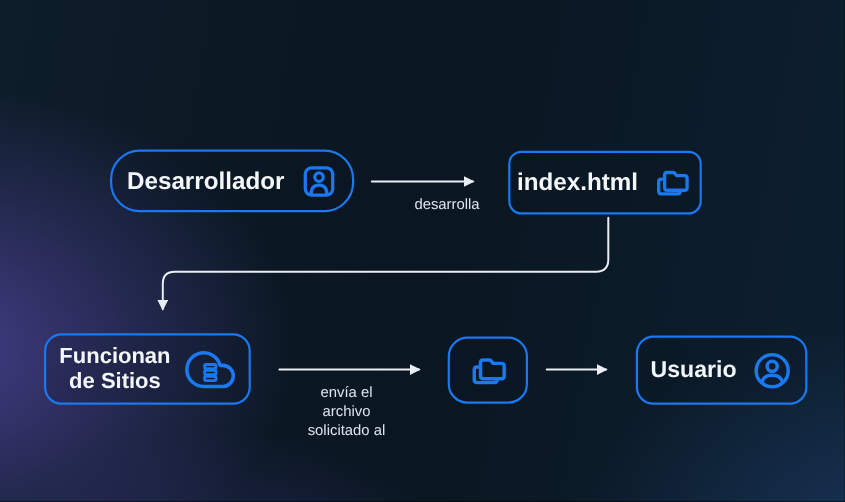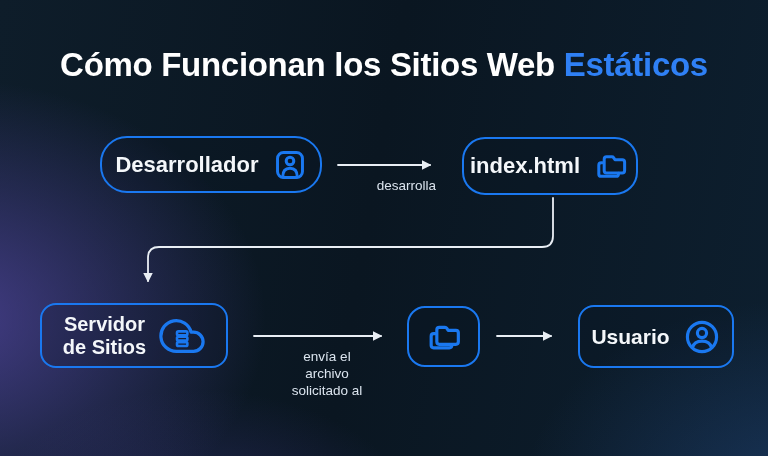--- a/index.html
+++ b/index.html
@@ -33,45 +33,41 @@
     position:absolute;
     border:2.5px solid var(--accent);
     background:rgba(9,18,35,0.20);
     display:flex;align-items:center;justify-content:center;
     color:var(--label-white);
     box-sizing:border-box;
   }
   .node .lbl{font-weight:700;}
   .prewrap{white-space:pre-line;}
   #dev-box   {left:100px;top:136px;width:222px;height:57px;border-radius:27px;gap:14px;font-size:22px;}
-  #index-box {left:462px;top:137px;width:176px;height:58px;border-radius:23px;gap:12px;font-size:22px;}
+  #index-box {left:462px;top:137px;width:176px;height:58px;border-radius:12px;gap:12px;font-size:22px;}
   #server-box{left:40px; top:303px;width:188px;height:65px;border-radius:16px;gap:13px;font-size:20px;}
   #server-box .lbl{text-align:center;line-height:1.12;}
   #file-box  {left:407px;top:306px;width:73px;height:61px;border-radius:18px;}
   #user-box  {left:578px;top:305px;width:156px;height:63px;border-radius:16px;gap:13px;font-size:21px;}
   .icon svg{display:block;}
   .icon{line-height:0;flex:0 0 auto;}
   .edge-label{
     position:absolute;color:var(--edge-gray);
     font-size:13.5px;line-height:17px;text-align:center;
   }
   #lbl-develops {left:340px;top:177px;width:96px;text-align:right;}
   #lbl-stored   {left:275px;top:259px;width:160px;}
-  #lbl-sends    {left:267px;top:348px;width:120px;}
+  #lbl-sends    {left:255px;top:348px;width:120px;}
   #arrows{position:absolute;left:0;top:0;pointer-events:none;}
 </style>
 </head>
 <body>
 
 <div id="canvas">
 
-  <h1 class="title">
-    <span>Cómo Funcionan los Sitios Web</span>
-    <span class="hl">Estáticos</span>
-  </h1>
 
   <svg id="arrows" width="768" height="456" viewBox="0 0 768 456">
     <defs>
       <marker id="ah" viewBox="0 0 10 10" refX="8.5" refY="5" markerWidth="5.5" markerHeight="5.5" orient="auto">
         <path d="M0,0 L10,5 L0,10 Z" fill="#e9eef4"></path>
       </marker>
     </defs>
     <g fill="none" stroke="#e9eef4" stroke-width="1.8" stroke-linecap="round">
       <path d="M338,165 H430" marker-end="url(#ah)"></path>
       <path d="M553,198 V236 Q553,247 542,247 H159 Q148,247 148,258 V281" marker-end="url(#ah)"></path>
@@ -100,21 +96,21 @@
     <span class="lbl">index.html</span>
     <span class="icon">
       <svg width="38" height="38" viewBox="0 0 24 24" fill="none" stroke="#1a78f0" stroke-width="1.9" stroke-linecap="round" stroke-linejoin="round">
         <path d="M9.2,6.2 h3.4 c0.5,0 0.8,0.2 1,0.5 l0.9,1.3 h4.6 c0.9,0 1.5,0.6 1.5,1.5 v5.4 c0,0.9 -0.6,1.5 -1.5,1.5 h-9.9 c-0.9,0 -1.5,-0.6 -1.5,-1.5 v-7.2 c0,-0.9 0.6,-1.5 1.5,-1.5 z"></path>
         <path d="M6.6,10 h-0.8 c-0.9,0 -1.5,0.6 -1.5,1.5 v5.5 c0,0.9 0.6,1.5 1.5,1.5 h9.4 c0.9,0 1.5,-0.6 1.5,-1.5 v-0.4"></path>
       </svg>
     </span>
   </div>
 
   <div class="node" id="server-box">
-    <span class="lbl prewrap">Servidor
+    <span class="lbl prewrap">Funcionan
 de Sitios</span>
     <span class="icon">
       <svg width="46" height="46" viewBox="0 0 24 24" fill="none" stroke="#1a78f0" stroke-width="1.7" stroke-linecap="round" stroke-linejoin="round">
         <path d="M18,10 h-1.26 A8,8 0 1 0 9,20 h9 a5,5 0 0 0 0,-10 z"></path>
         <g stroke-width="1.35">
           <rect x="9.4" y="9.6" width="5.4" height="2" rx="0.7"></rect>
           <rect x="9.4" y="12.4" width="5.4" height="2" rx="0.7"></rect>
           <rect x="9.4" y="15.2" width="5.4" height="2" rx="0.7"></rect>
         </g>
       </svg>

